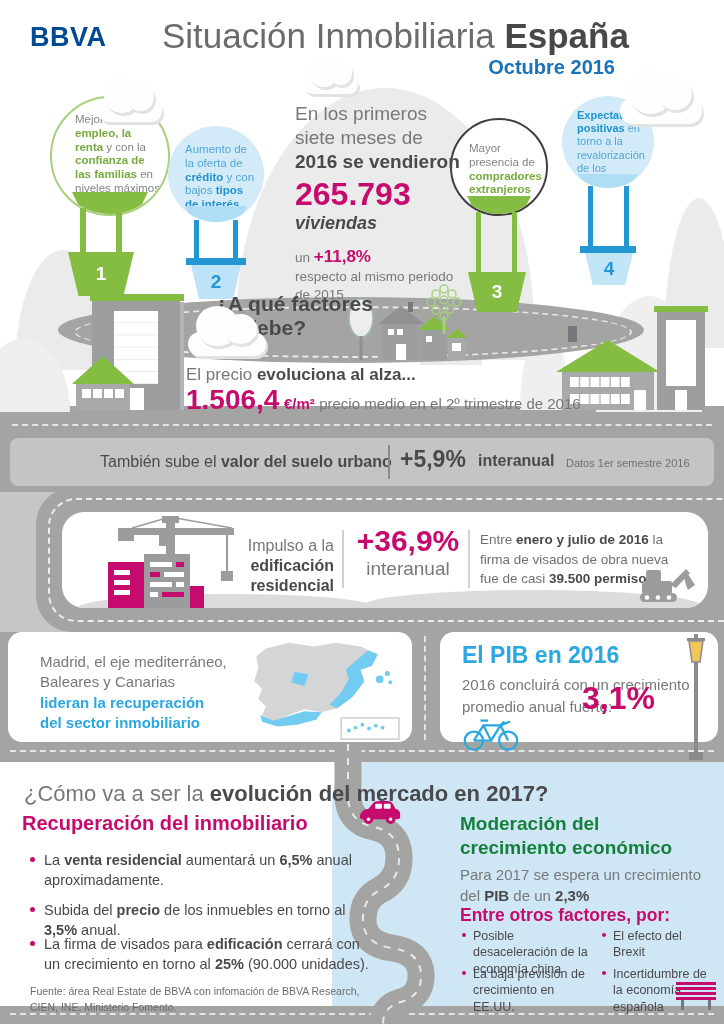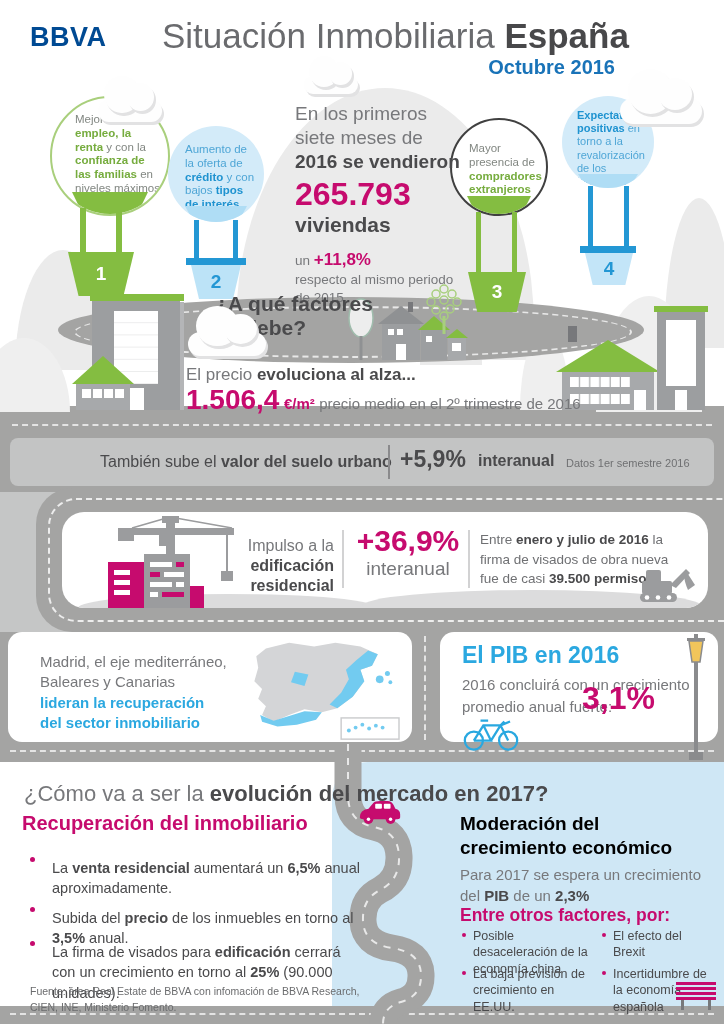--- a/index.html
+++ b/index.html
@@ -35,21 +35,21 @@
   .btxt-blue{color:#4FA6D6;}
   .rope{z-index:5;}
   .basket{z-index:5;display:flex;align-items:center;justify-content:center;
           clip-path:polygon(0 0,100% 0,84% 100%,16% 100%);font-size:19px;font-weight:700;}
   .skirt{position:absolute;left:50%;transform:translateX(-50%);bottom:0;
          clip-path:polygon(0 0,100% 0,86% 100%,14% 100%);}
   
   .sales{left:295px;top:102px;width:168px;z-index:5;}
   .sales-intro{font-size:19px;line-height:1.25;color:#77787B;}
   .sales-value{font-size:32px;font-weight:700;color:#C60B6E;margin-top:3px;}
-  .sales-unit{font-size:21px;font-weight:700;color:#4A4A4C;}
+  .sales-unit{font-size:18px;font-weight:700;color:#4A4A4C;font-style:italic;}
   .sales-note{margin-top:12px;font-size:13.5px;line-height:1.3;white-space:pre-line;}
   .sales-note .bm{font-size:17px;}
   .question{left:215px;top:292px;font-size:21px;font-weight:700;color:#4A4A4C;
             line-height:1.15;white-space:pre-line;z-index:5;}
   
   .bldg{background:#9C9EA0;z-index:3;}
   .roofcap{background:#84BD41;z-index:3;}
   .win{position:absolute;background-image:linear-gradient(#fff,#fff);background-repeat:space;}
   .door{position:absolute;background:#fff;}
   .gable{clip-path:polygon(50% 0,100% 100%,0 100%);background:#84BD41;z-index:3;}
@@ -90,24 +90,24 @@
   .hdash{left:10px;top:750px;width:704px;border-top:2px dashed rgba(255,255,255,.7);}
   .regions{left:40px;top:652px;font-size:15px;line-height:1.35;white-space:pre-line;color:#77787B;z-index:2;}
   .gdp-title{left:462px;top:642px;font-size:23px;font-weight:700;color:#2BA8E0;z-index:2;}
   .gdp-body{left:462px;top:674px;font-size:15px;line-height:1.45;white-space:pre-line;z-index:2;}
   .gdp-value{left:582px;top:680px;font-size:32px;font-weight:700;color:#C60B6E;z-index:2;}
   
   .bluepanel{left:332px;top:762px;width:392px;height:246px;background:#CFE7F5;border-radius:36px 0 0 0;}
   .headline{left:24px;top:781px;font-size:22px;white-space:nowrap;z-index:5;}
   .left-title{left:22px;top:812px;font-size:20px;font-weight:700;color:#C60B6E;z-index:5;}
   .bullet{position:absolute;display:flex;gap:9px;z-index:5;}
-  .bullet p{margin:8px;font-size:14.5px;line-height:1.4;color:#4A4A4C;}
+  .bullet p{margin:0;font-size:14.5px;line-height:1.4;color:#4A4A4C;}
   .bdot{flex:0 0 auto;width:5px;height:5px;border-radius:50%;background:#C60B6E;margin-top:7px;}
   .source{left:30px;top:984px;width:330px;font-size:10.5px;line-height:1.5;color:#6B6C6E;z-index:5;}
-  .right-title{left:460px;top:812px;font-size:19px;font-weight:700;color:#000000;line-height:1.25;white-space:pre-line;z-index:5;}
+  .right-title{left:460px;top:812px;font-size:19px;font-weight:700;color:#15803d;line-height:1.25;white-space:pre-line;z-index:5;}
   .right-body{left:460px;top:864px;font-size:15px;line-height:1.4;white-space:pre-line;z-index:5;}
   .factors-title{left:460px;top:905px;font-size:17.5px;font-weight:700;color:#C60B6E;z-index:5;text-align:center;}
   .factor{position:absolute;display:flex;gap:7px;z-index:5;}
   .factor span.ft{font-size:12.5px;line-height:1.3;color:#4A4A4C;}
   .fdot{flex:0 0 auto;width:4px;height:4px;border-radius:50%;background:#C60B6E;margin-top:5px;}
   .bottomstrip{left:0;top:1006px;width:724px;height:18px;background:#A4A4A3;}
   .bottomdash{left:10px;top:1013px;width:704px;border-top:2px dashed rgba(255,255,255,.7);}
   svg{display:block;}
 </style>
 </head>

